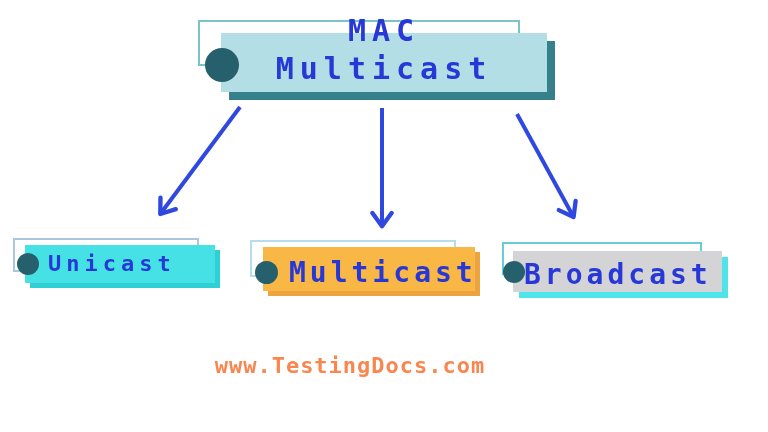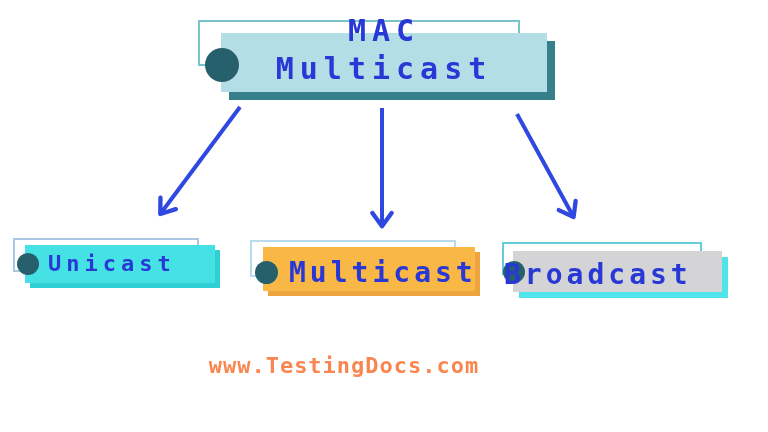--- a/index.html
+++ b/index.html
@@ -73,34 +73,34 @@
   #multicast-shadow  { left: 268px; top: 252px; width: 212px; height: 44px; background: #eda43e; }
   #multicast-box     { left: 263px; top: 247px; width: 212px; height: 44px; background: #f9b845; }
   #multicast-bullet  { left: 255px; top: 261px; width: 23px;  height: 23px; }
   #multicast-label   { left: 289px; top: 255px; font-size: 28px; line-height: 36px; letter-spacing: 4px; }
 
   
   #broadcast-outline { left: 502px; top: 242px; width: 196px; height: 29px; border: 2px solid #66ccd9; }
   #broadcast-shadow  { left: 519px; top: 257px; width: 209px; height: 41px; background: #4ee4e9; }
   #broadcast-box     { left: 513px; top: 251px; width: 209px; height: 41px; background: #d4d4d6; }
   #broadcast-bullet  { left: 503px; top: 261px; width: 22px;  height: 22px; }
-  #broadcast-label   { left: 504px; top: 257px; font-size: 28px; line-height: 36px; letter-spacing: 4px; }
+  #broadcast-label   { left: 524px; top: 257px; font-size: 28px; line-height: 36px; letter-spacing: 4px; }
 
   
   #arrows {
     position: absolute;
     left: 0; top: 0;
     width: 768px; height: 432px;
     z-index: 4;
   }
 
   
   #watermark {
     position: absolute;
-    left: 6px; top: 353px;
+    left: 12px; top: 353px;
     width: 676px;
     text-align: center;
     color: #f9864f;
     font-weight: bold;
     font-size: 22px;
     letter-spacing: 1px;
     z-index: 6;
   }
 </style>
 </head>

